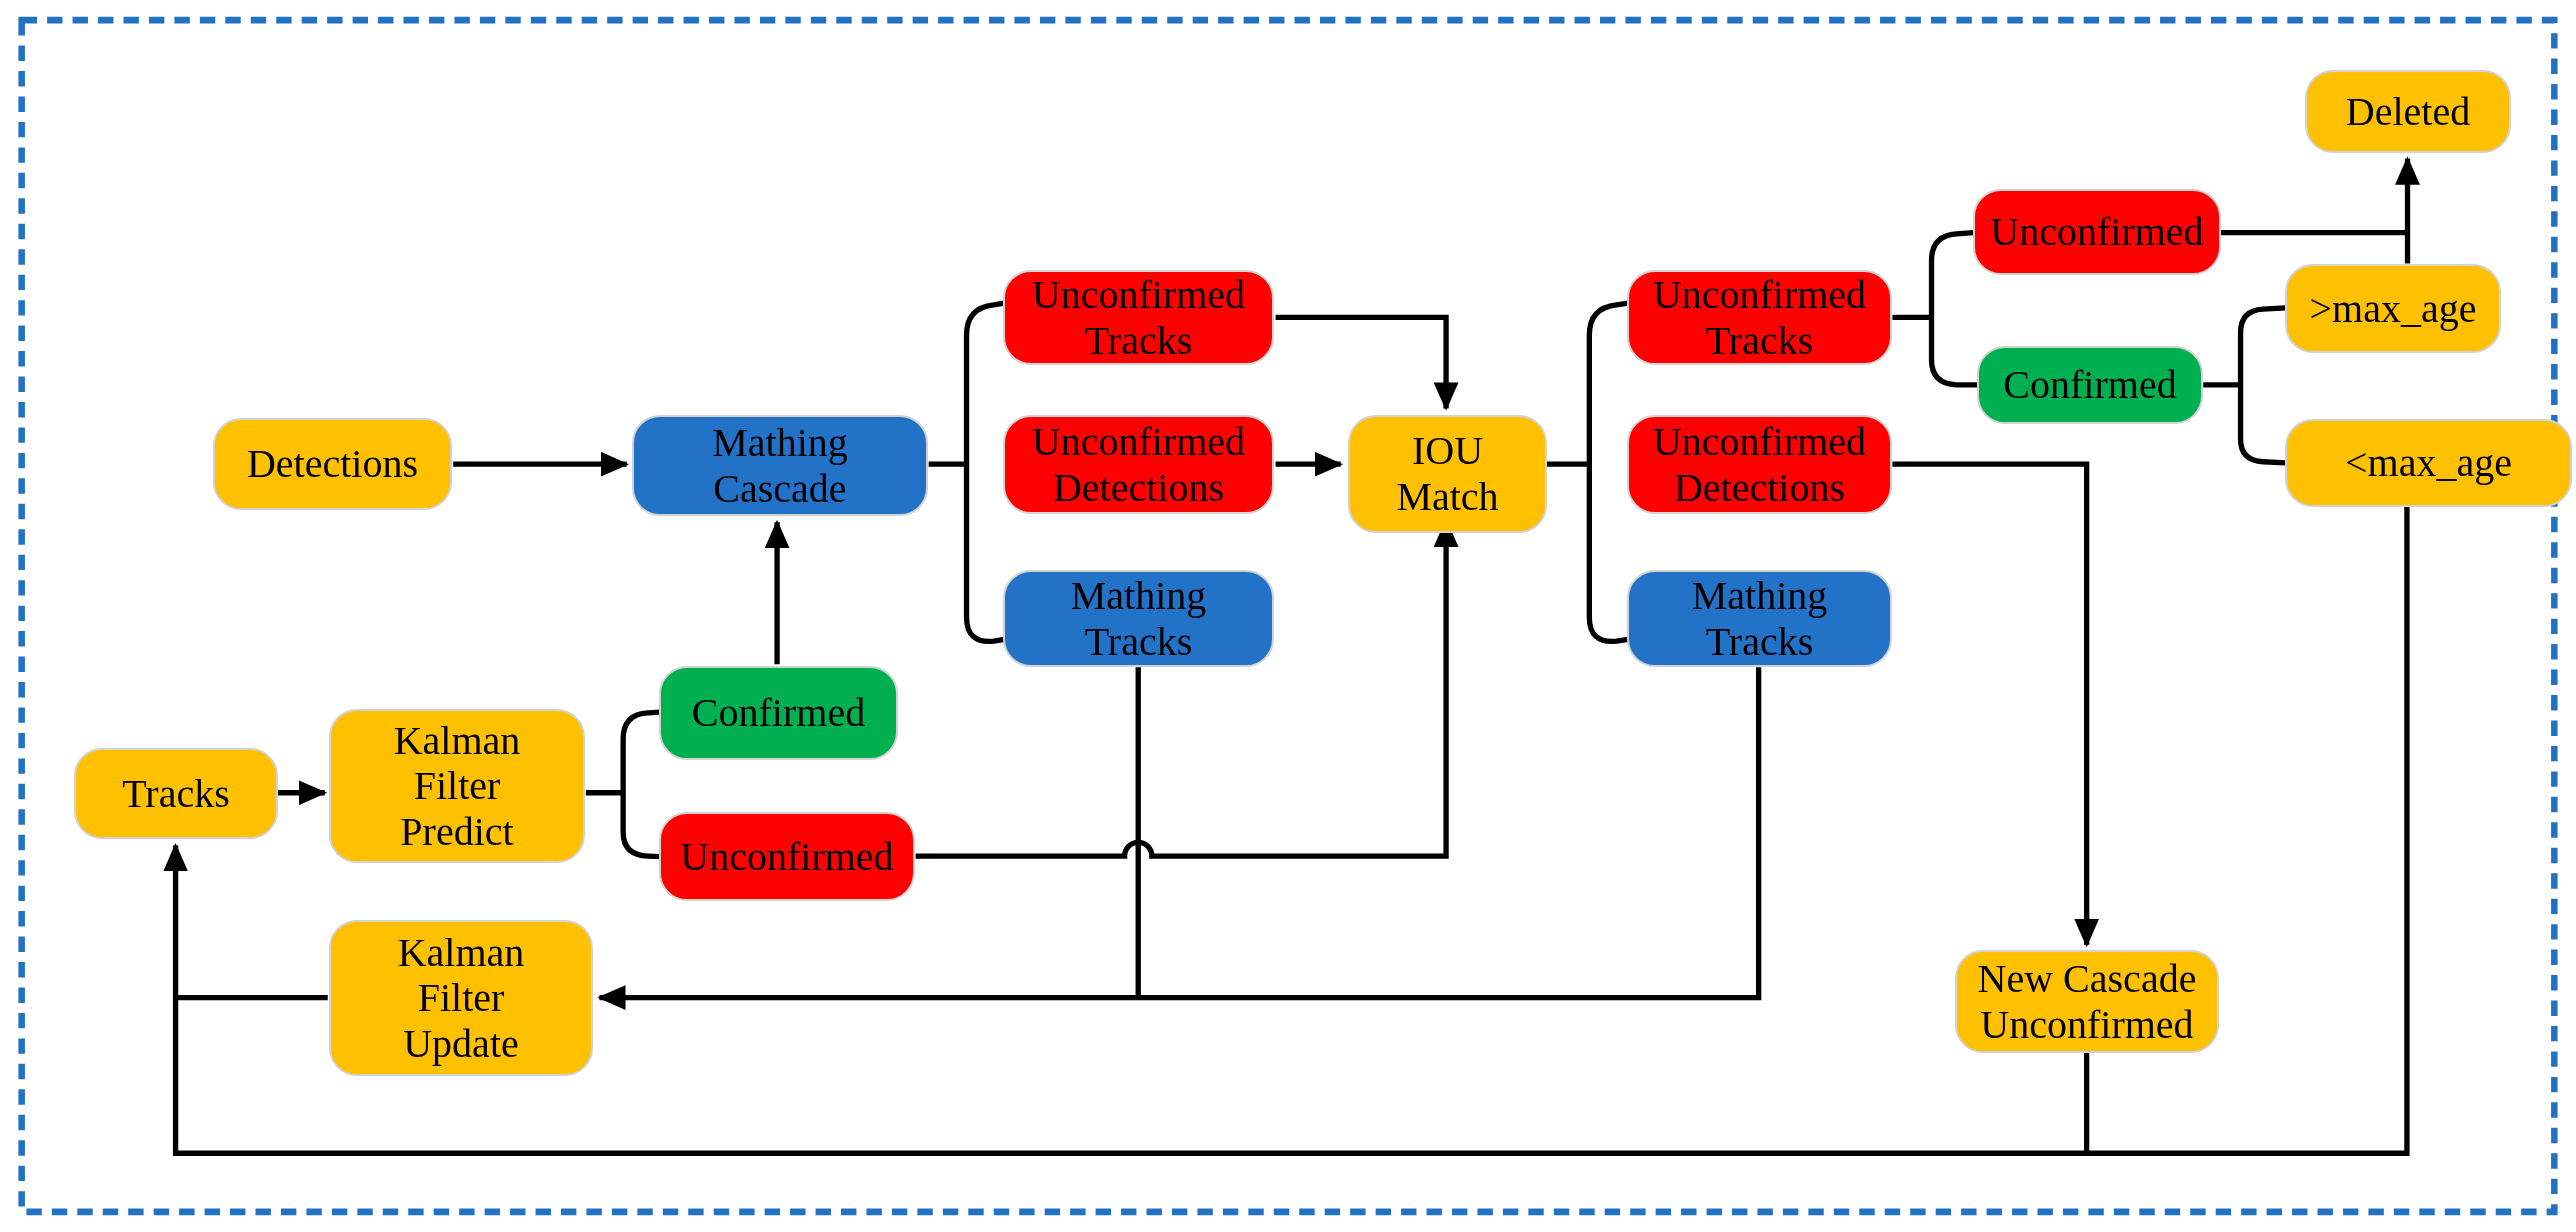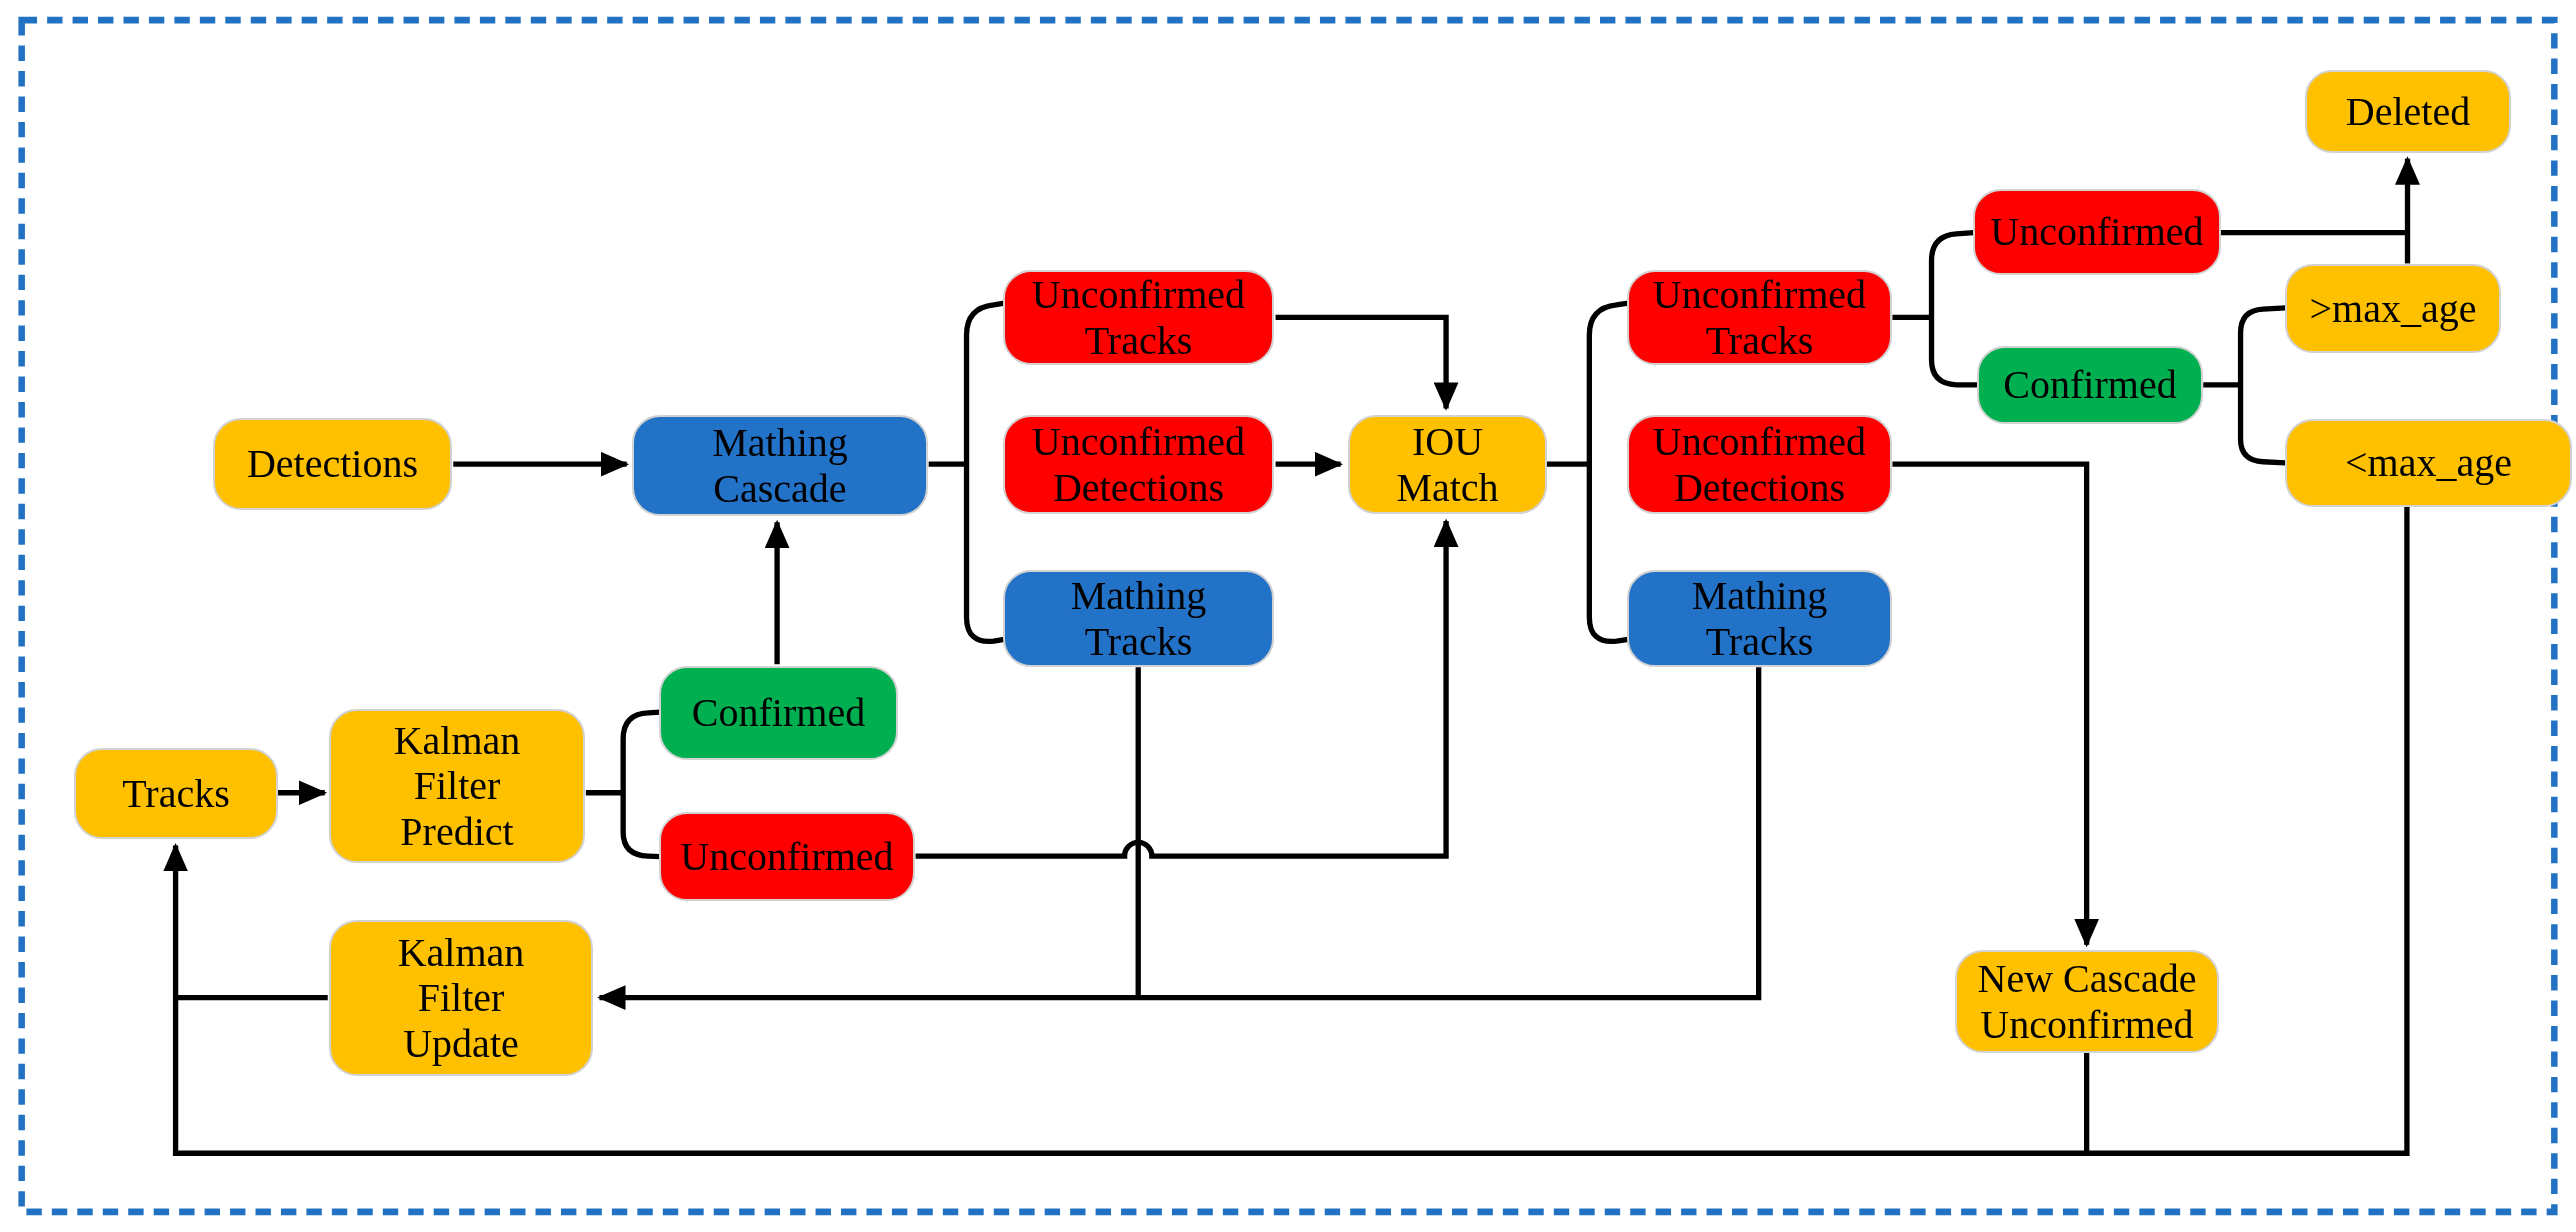--- a/index.html
+++ b/index.html
@@ -99,21 +99,21 @@
 Tracks</span>
       </div>
       <div class="node" style="left: 1003px; top: 415px; width: 271px; height: 99px; background: rgb(254, 0, 0);">
         <span>Unconfirmed
 Detections</span>
       </div>
       <div class="node" style="left: 1003px; top: 570px; width: 271px; height: 97px; background: rgb(34, 114, 200);">
         <span>Mathing
 Tracks</span>
       </div>
-      <div class="node" style="left: 1348px; top: 415px; width: 199px; height: 99px; background: rgb(255, 192, 0);">
+      <div class="node" style="left: 1348px; top: 415px; width: 199px; height: 118px; background: rgb(255, 192, 0);">
         <span>IOU
 Match</span>
       </div>
       <div class="node" style="left: 1627px; top: 270px; width: 265px; height: 95px; background: rgb(254, 0, 0);">
         <span>Unconfirmed
 Tracks</span>
       </div>
       <div class="node" style="left: 1627px; top: 415px; width: 265px; height: 99px; background: rgb(254, 0, 0);">
         <span>Unconfirmed
 Detections</span>
@@ -121,21 +121,21 @@
       <div class="node" style="left: 1627px; top: 570px; width: 265px; height: 97px; background: rgb(34, 114, 200);">
         <span>Mathing
 Tracks</span>
       </div>
       <div class="node" style="left: 1973px; top: 189px; width: 248px; height: 86px; background: rgb(254, 0, 0);">
         <span>Unconfirmed</span>
       </div>
       <div class="node" style="left: 1977px; top: 346px; width: 226px; height: 78px; background: rgb(0, 175, 80);">
         <span>Confirmed</span>
       </div>
-      <div class="node" style="left: 2305px; top: 70px; width: 206px; height: 83px; background: rgb(255, 192, 0); border-radius: 27px;">
+      <div class="node" style="left: 2305px; top: 70px; width: 206px; height: 83px; background: rgb(255, 192, 0);">
         <span>Deleted</span>
       </div>
       <div class="node" style="left: 2285px; top: 264px; width: 216px; height: 89px; background: rgb(255, 192, 0);">
         <span>&gt;max_age</span>
       </div>
       <div class="node" style="left: 2285px; top: 419px; width: 287px; height: 88px; background: rgb(255, 192, 0); text-align: center;">
         <span>&lt;max_age</span>
       </div>
       <div class="node" style="left: 74px; top: 748px; width: 204px; height: 91px; background: rgb(255, 192, 0);">
         <span>Tracks</span>

